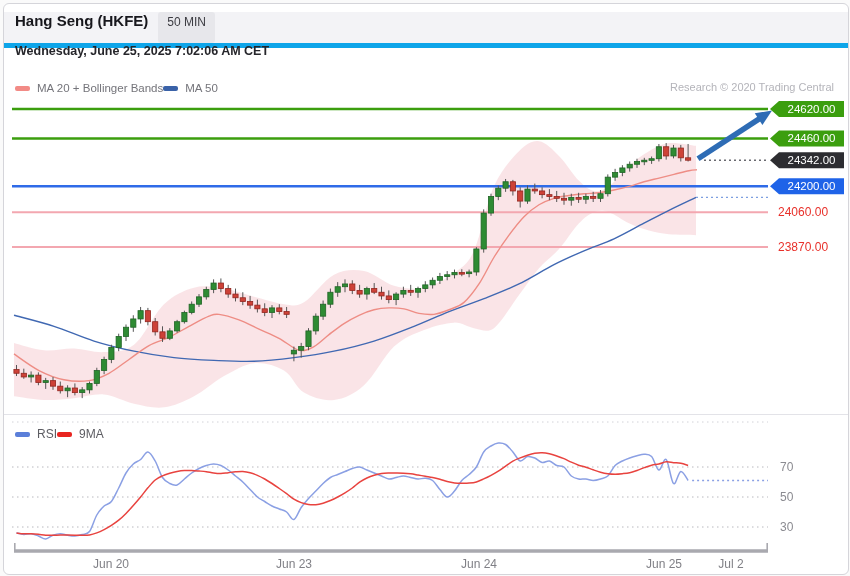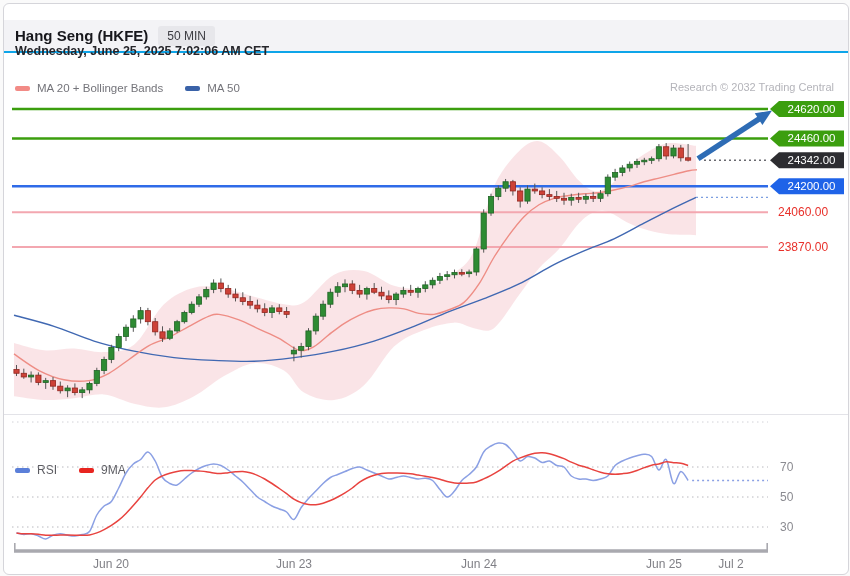--- a/index.html
+++ b/index.html
@@ -1,28 +1,28 @@
 <!DOCTYPE html>
 <html><head>
 <meta charset="utf-8">
 <style>
   html,body{margin:0;padding:0;background:#fafafa;font-family:"Liberation Sans",sans-serif;}
   #page{position:relative;width:844px;height:570px;margin:3px;background:#ffffff;
         border:1px solid #d5d5da;border-radius:6px;overflow:hidden;}
-  .header{position:absolute;top:16px;left:0;right:0;height:31px;background:#f3f3f6;
-          border-bottom:2px solid #0ea5e9;display:flex;align-items:center;padding-left:11px;}
+  .header{position:absolute;top:8px;left:0;right:0;height:31px;background:#f3f3f6;
+          border-bottom:5px solid #0ea5e9;display:flex;padding-left:11px;}
   .title{font-size:15px;font-weight:bold;color:#17171c;}
   .badge{margin-left:10px;background:#e7e7eb;color:#3c3c42;font-size:12px;
          padding:3px 9px;border-radius:3px;}
   .dateline{position:absolute;top:40px;left:11px;font-size:12.5px;color:#26262b;font-weight:bold;}
-  .legend{position:absolute;display:flex;align-items:center;gap:22px;}
+  .legend{position:absolute;display:flex;align-items:center;}
   #legend-main{top:78px;left:11px;}
   #legend-rsi{top:423px;left:11px;}
   .legend-item{display:flex;align-items:center;gap:7px;font-size:11.5px;color:#74747a;}
-  #legend-rsi .legend-item{font-size:12px;color:#5c5c62;margin-top:36px;}
+  #legend-rsi .legend-item{font-size:12px;color:#5c5c62;}
   .swatch{width:15px;height:5px;border-radius:2px;display:inline-block;}
   .watermark{position:absolute;top:77px;right:14px;font-size:11px;color:#b4b4ba;}
   svg{position:absolute;left:0;display:block;}
   #main-svg{top:92px;}
   #rsi-svg{top:410px;border-top:1px solid #e3e3e8;}
 </style>
 </head>
 <body>
 
 <div id="page">
@@ -35,21 +35,21 @@
   <div class="legend" id="legend-main">
     <span class="legend-item">
       <span class="swatch" id="sw-m0" style="background: rgb(242, 139, 134);"></span>
       <span>MA 20 + Bollinger Bands</span>
     </span>
     <span class="legend-item">
       <span class="swatch" id="sw-m1" style="background: rgb(58, 98, 168);"></span>
       <span>MA 50</span>
     </span>
   </div>
-  <div class="watermark">Research © 2032 Trading Central</div>
+  <div class="watermark">Research © 2020 Trading Central</div>
 
   <svg id="main-svg" width="844" height="318">
       <path d="M10,246.88581952117866C15,248.11356660527935 30,253.3314917127072 40,254.2523020257827C50,255.17311233885823 60,252.10374462860653 70,252.4106813996317C80,252.71761817065686 90,256.70779619398405 100,256.0939226519337C110,255.4800491098834 120,256.70779619398405 130,248.72744014732967C140,240.7470841006753 150,217.7268262737876 160,208.21178637200737C170,198.69674647022714 180,194.24616329036218 190,191.63720073664825C200,189.02823818293433 210,191.02332719459793 220,192.55801104972377C230,194.09269490484962 240,198.2363413136894 250,200.84530386740332C260,203.45426642111724 271.6666666666667,207.29097605893185 280,208.21178637200737C288.3333333333333,209.1325966850829 291.6666666666667,211.28115408225906 300,206.37016574585635C308.3333333333333,201.45917740945364 320,183.96378146101904 330,178.74585635359117C340,173.5279312461633 350,173.22099447513813 360,175.06261510128914C370,176.90423572744015 380,187.03314917127074 390,189.79558011049724C400,192.55801104972375 410,193.78575813382443 420,191.63720073664825C430,189.48864333947208 441.6666666666667,183.04297114794352 450,176.90423572744015C458.3333333333333,170.7655003069368 463.3333333333333,169.23081645181094 470,154.804788213628C476.6666666666667,140.37875997544506 482.5,106.92265193370166 490,90.34806629834254C497.5,73.77348066298343 507.5,62.87722529158994 515,55.3572744014733C522.5,47.83732351135666 528.3333333333334,44.461019030079804 535,45.22836095764273C541.6666666666666,45.99570288520565 548.3333333333334,53.362185389809696 555,59.96132596685083C561.6666666666666,66.56046654389196 569.1666666666666,78.9914057704113 575,84.8232044198895C580.8333333333334,90.65500306936771 585,94.03130755064457 590,94.95211786372008C595,95.87292817679558 599.1666666666666,94.49171270718233 605,90.34806629834254C610.8333333333334,86.20441988950276 618.3333333333334,75.92203806015961 625,70.0902394106814C631.6666666666666,64.2584407612032 638.3333333333334,59.19398403928791 645,55.3572744014733C651.6666666666666,51.52056476365868 657.1666666666666,47.99079189686925 665,47.06998158379374C672.8333333333334,46.149171270718234 687.5,49.37200736648251 692,49.83241252302026L692,139.1510128913444C687.5,138.99754450583183 672.8333333333334,138.9975445058318 665,138.2302025782689C657.1666666666666,137.46286065070598 651.6666666666666,136.38858195211787 645,134.54696132596686C638.3333333333334,132.70534069981585 631.6666666666666,130.2498465316145 625,127.18047882136281C618.3333333333334,124.11111111111111 610.8333333333334,117.97237569060773 605,116.13075506445672C599.1666666666666,114.28913443830571 595,114.28913443830571 590,116.13075506445672C585,117.97237569060773 580.8333333333334,121.04174340085943 575,127.18047882136281C569.1666666666666,133.31921424186618 561.6666666666666,145.44321669736036 555,152.963167587477C548.3333333333334,160.48311847759362 541.6666666666666,164.62676488643342 535,172.30018416206264C528.3333333333334,179.97360343769185 522.5,189.02823818293433 515,199.0036832412523C507.5,208.97912829957028 497.5,226.6279926335175 490,232.15285451197053C482.5,237.67771639042357 476.6666666666667,233.07366482504602 470,232.15285451197053C463.3333333333333,231.23204419889504 458.3333333333333,226.32105586249233 450,226.6279926335175C441.6666666666667,226.93492940454266 430,230.00429711479438 420,233.99447513812157C410,237.98465316144876 400,241.36095764272562 390,250.5690607734807C380,259.77716390423575 370,280.3419275629221 360,289.24309392265195C350,298.1442602823818 340,302.7483118477594 330,303.97605893186005C320,305.2038060159607 308.3333333333333,301.5205647636587 300,296.609576427256C291.6666666666667,291.6985880908533 288.3333333333333,279.42111724984653 280,274.51012891344385C271.6666666666667,269.59914057704117 260,266.2228360957643 250,267.1436464088398C240,268.0644567219153 230,274.51012891344385 220,280.03499079189686C210,285.55985267034987 200,295.0748925721301 190,300.292817679558C180,305.51074278698593 170,310.11479435236345 160,311.3425414364641C150,312.57028852056476 140,309.8078575813383 130,307.6593001841621C120,305.5107427869859 110,299.3720073664825 100,298.451197053407C90,297.5303867403315 80,301.2136279926335 70,302.134438305709C60,303.0552486187845 50,304.2829957028852 40,303.97605893186005C30,303.6691221608349 15,300.90669122160836 10,300.292817679558Z" fill="#f5c9d0" fill-opacity="0.5" stroke="none"></path>
       <line x1="8" y1="13" x2="764" y2="13" stroke="#3b9e0e" stroke-width="2.5"></line>
       <line x1="8" y1="42.46593001841621" x2="764" y2="42.46593001841621" stroke="#3b9e0e" stroke-width="2.5"></line>
       <line x1="700" y1="64.19705340699815" x2="764" y2="64.19705340699815" stroke="#6a6a70" stroke-width="1.4" stroke-dasharray="2,3"></line>
       <line x1="8" y1="90.34806629834254" x2="764" y2="90.34806629834254" stroke="#2f6be8" stroke-width="2.5"></line>
       <line x1="8" y1="116.13075506445672" x2="764" y2="116.13075506445672" stroke="#f3a7b0" stroke-width="2"></line>
       <line x1="8" y1="151.12154696132598" x2="764" y2="151.12154696132598" stroke="#f3a7b0" stroke-width="2"></line>
       <path d="M10,219.26151012891344C16.666666666666668,221.10313075506446 36.666666666666664,226.01411909146714 50,230.31123388581952C63.333333333333336,234.6083486801719 76.66666666666667,240.90055248618788 90,245.04419889502765C103.33333333333333,249.18784530386742 116.66666666666667,252.4106813996317 130,255.1731123388582C143.33333333333334,257.9355432780847 156.66666666666666,260.0841006752609 170,261.61878453038673C183.33333333333334,263.15346838551255 196.66666666666666,263.76734192756294 210,264.38121546961327C223.33333333333334,264.9950890116636 236.66666666666666,265.7624309392266 250,265.3020257826888C263.3333333333333,264.84162062615104 276.6666666666667,263.30693677102516 290,261.61878453038673C303.3333333333333,259.9306322897483 316.6666666666667,257.9355432780847 330,255.1731123388582C343.3333333333333,252.4106813996317 356.6666666666667,249.18784530386742 370,245.04419889502765C383.3333333333333,240.90055248618788 397.5,235.22222222222223 410,230.31123388581952C422.5,225.4002455494168 433.3333333333333,220.18232044198896 445,215.57826887661142C456.6666666666667,210.97421731123387 468.3333333333333,207.29097605893185 480,202.68692449355433C491.6666666666667,198.0828729281768 503.3333333333333,193.63228974831185 515,187.95395948434623C526.6666666666666,182.2756292203806 539.1666666666666,174.14180478821365 550,168.6169429097606C560.8333333333334,163.09208103130757 570,159.10190300798035 580,154.804788213628C590,150.50767341927565 600,147.43830570902395 610,142.8342541436464C620,138.23020257826886 630.8333333333334,131.93799877225294 640,127.18047882136281C649.1666666666666,122.4229588704727 656.3333333333334,118.58624923265808 665,114.28913443830571C673.6666666666666,109.99201964395334 687.5,103.5463474524248 692,101.39779005524862" fill="none" stroke="#4068b2" stroke-width="1.4"></path>

